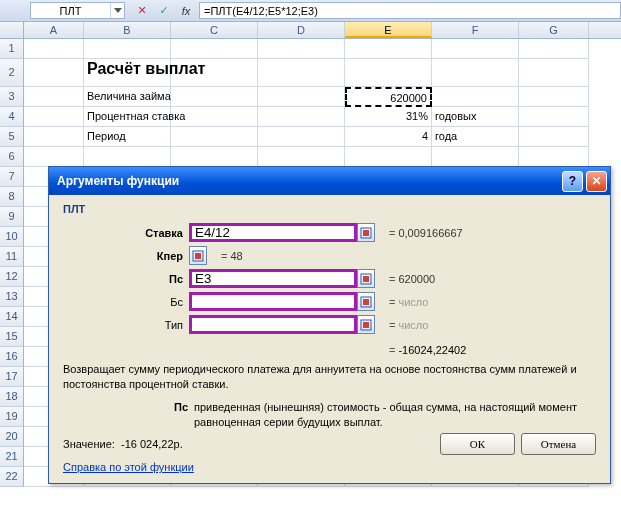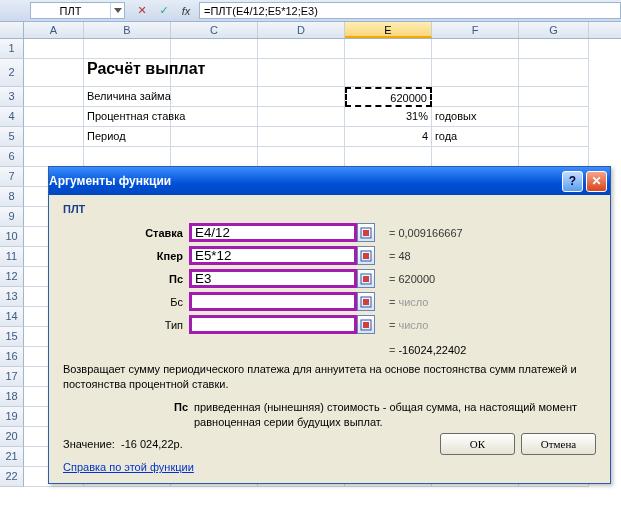--- a/index.html
+++ b/index.html
@@ -101,20 +101,21 @@
     width: 563px;
     border: 1px solid #2a5da8;
     box-shadow: 2px 2px 4px rgba(0,0,0,0.25);
     background: #ece9d8;
   }
   .dlg-title {
     height: 28px;
     background: linear-gradient(#3b8eff, #0050d6 60%, #0047c0);
     color: #fff;
     display: flex; align-items: center;
+    padding-left: 8px;
     font-weight: bold;
     font-size: 12px;
   }
   .dlg-title-text { flex: 1; }
   .dlg-btn-ctrl {
     width: 21px; height: 21px; margin-right: 3px;
     border: 1px solid #fff; border-radius: 3px;
     display: flex; align-items: center; justify-content: center;
     font-weight: bold;
   }
@@ -456,21 +457,20 @@
               <svg width="12" height="12" viewBox="0 0 12 12">
                 <rect x="1" y="1" width="10" height="10" fill="none" stroke="#2a5da8"></rect>
                 <rect x="3" y="3" width="6" height="6" fill="#d04040"></rect>
               </svg>
             </span>
           </div>
           <div class="arg-result"><span class="eq">=</span><span>0,009166667</span></div>
         </div>
         <div class="arg-row">
           <div class="arg-label bold">Кпер</div>
-          <input class="arg-input" value="E5*12" style="">
           <div class="refedit">
             <span>
               <svg width="12" height="12" viewBox="0 0 12 12">
                 <rect x="1" y="1" width="10" height="10" fill="none" stroke="#2a5da8"></rect>
                 <rect x="3" y="3" width="6" height="6" fill="#d04040"></rect>
               </svg>
             </span>
           </div>
           <div class="arg-result"><span class="eq">=</span><span>48</span></div>
         </div>

